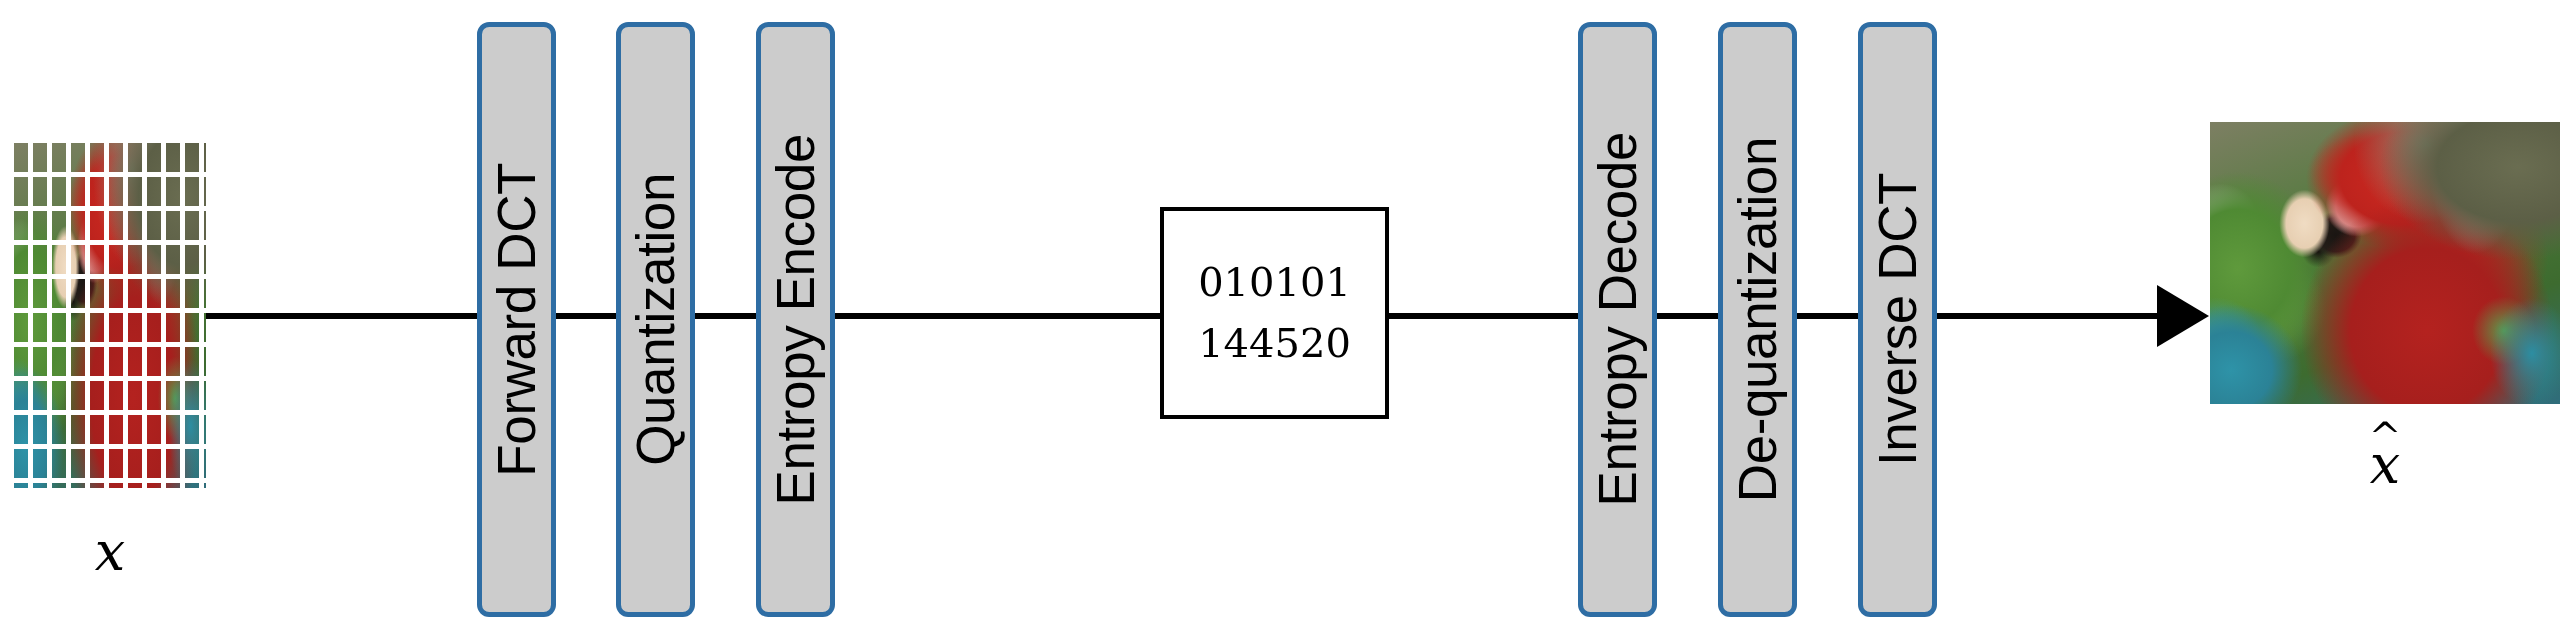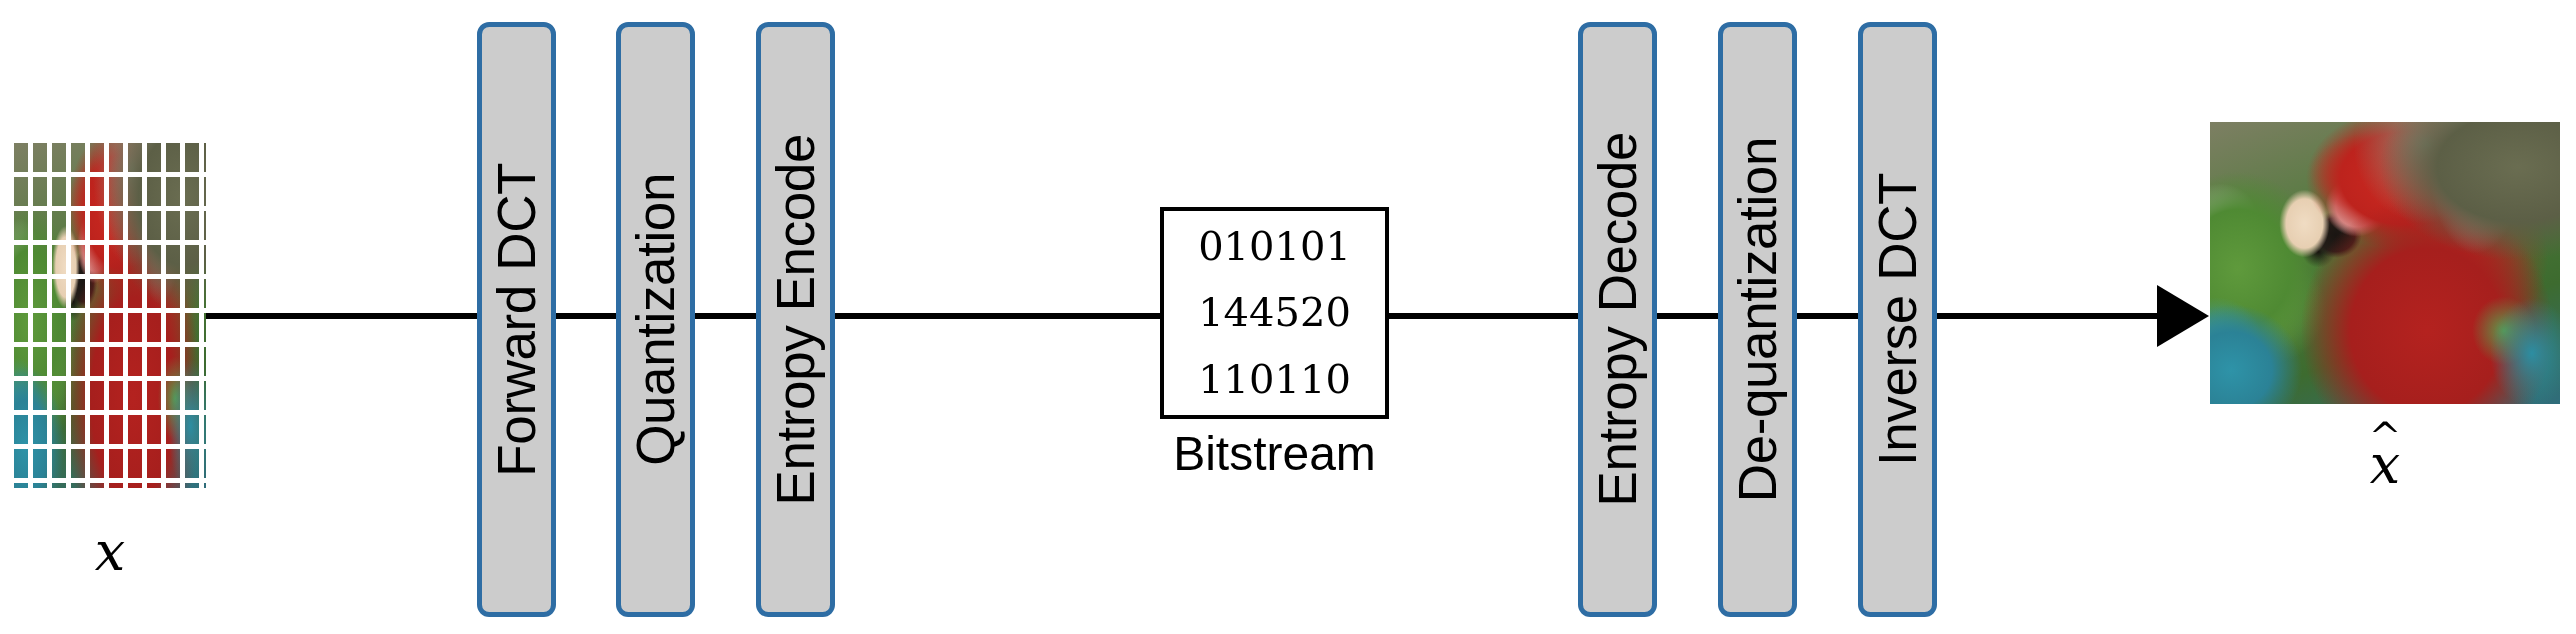--- a/index.html
+++ b/index.html
@@ -66,21 +66,21 @@
     top: 207px;
     width: 229px;
     height: 212px;
     box-sizing: border-box;
     background: #ffffff;
     border: 4.4px solid #000000;
     display: flex;
     flex-direction: column;
     align-items: center;
     justify-content: center;
-    gap: 23px;
+    gap: 17px;
   }
   .bit-row {
     font-family: "DejaVu Serif", serif;
     font-size: 40px;
     line-height: 1.08;
     color: #000000;
     letter-spacing: 0px;
   }
   .bitstream-caption {
     position: absolute;
@@ -198,23 +198,21 @@
   <div class="stage" style="left:616px;">
     <span class="stage-label">Quantization</span>
   </div>
   <div class="stage" style="left:756px;">
     <span class="stage-label">Entropy Encode</span>
   </div>
 
   <div class="bitstream-box">
     <div class="bit-row">010101</div>
     <div class="bit-row">144520</div>
-    <div class="bit-row">110110</div>
-  </div>
-  <div class="bitstream-caption">Bitstream</div>
+  </div>
 
   <div class="stage" style="left:1578px;">
     <span class="stage-label">Entropy Decode</span>
   </div>
   <div class="stage" style="left:1718px;">
     <span class="stage-label">De-quantization</span>
   </div>
   <div class="stage" style="left:1858px;">
     <span class="stage-label">Inverse DCT</span>
   </div>

